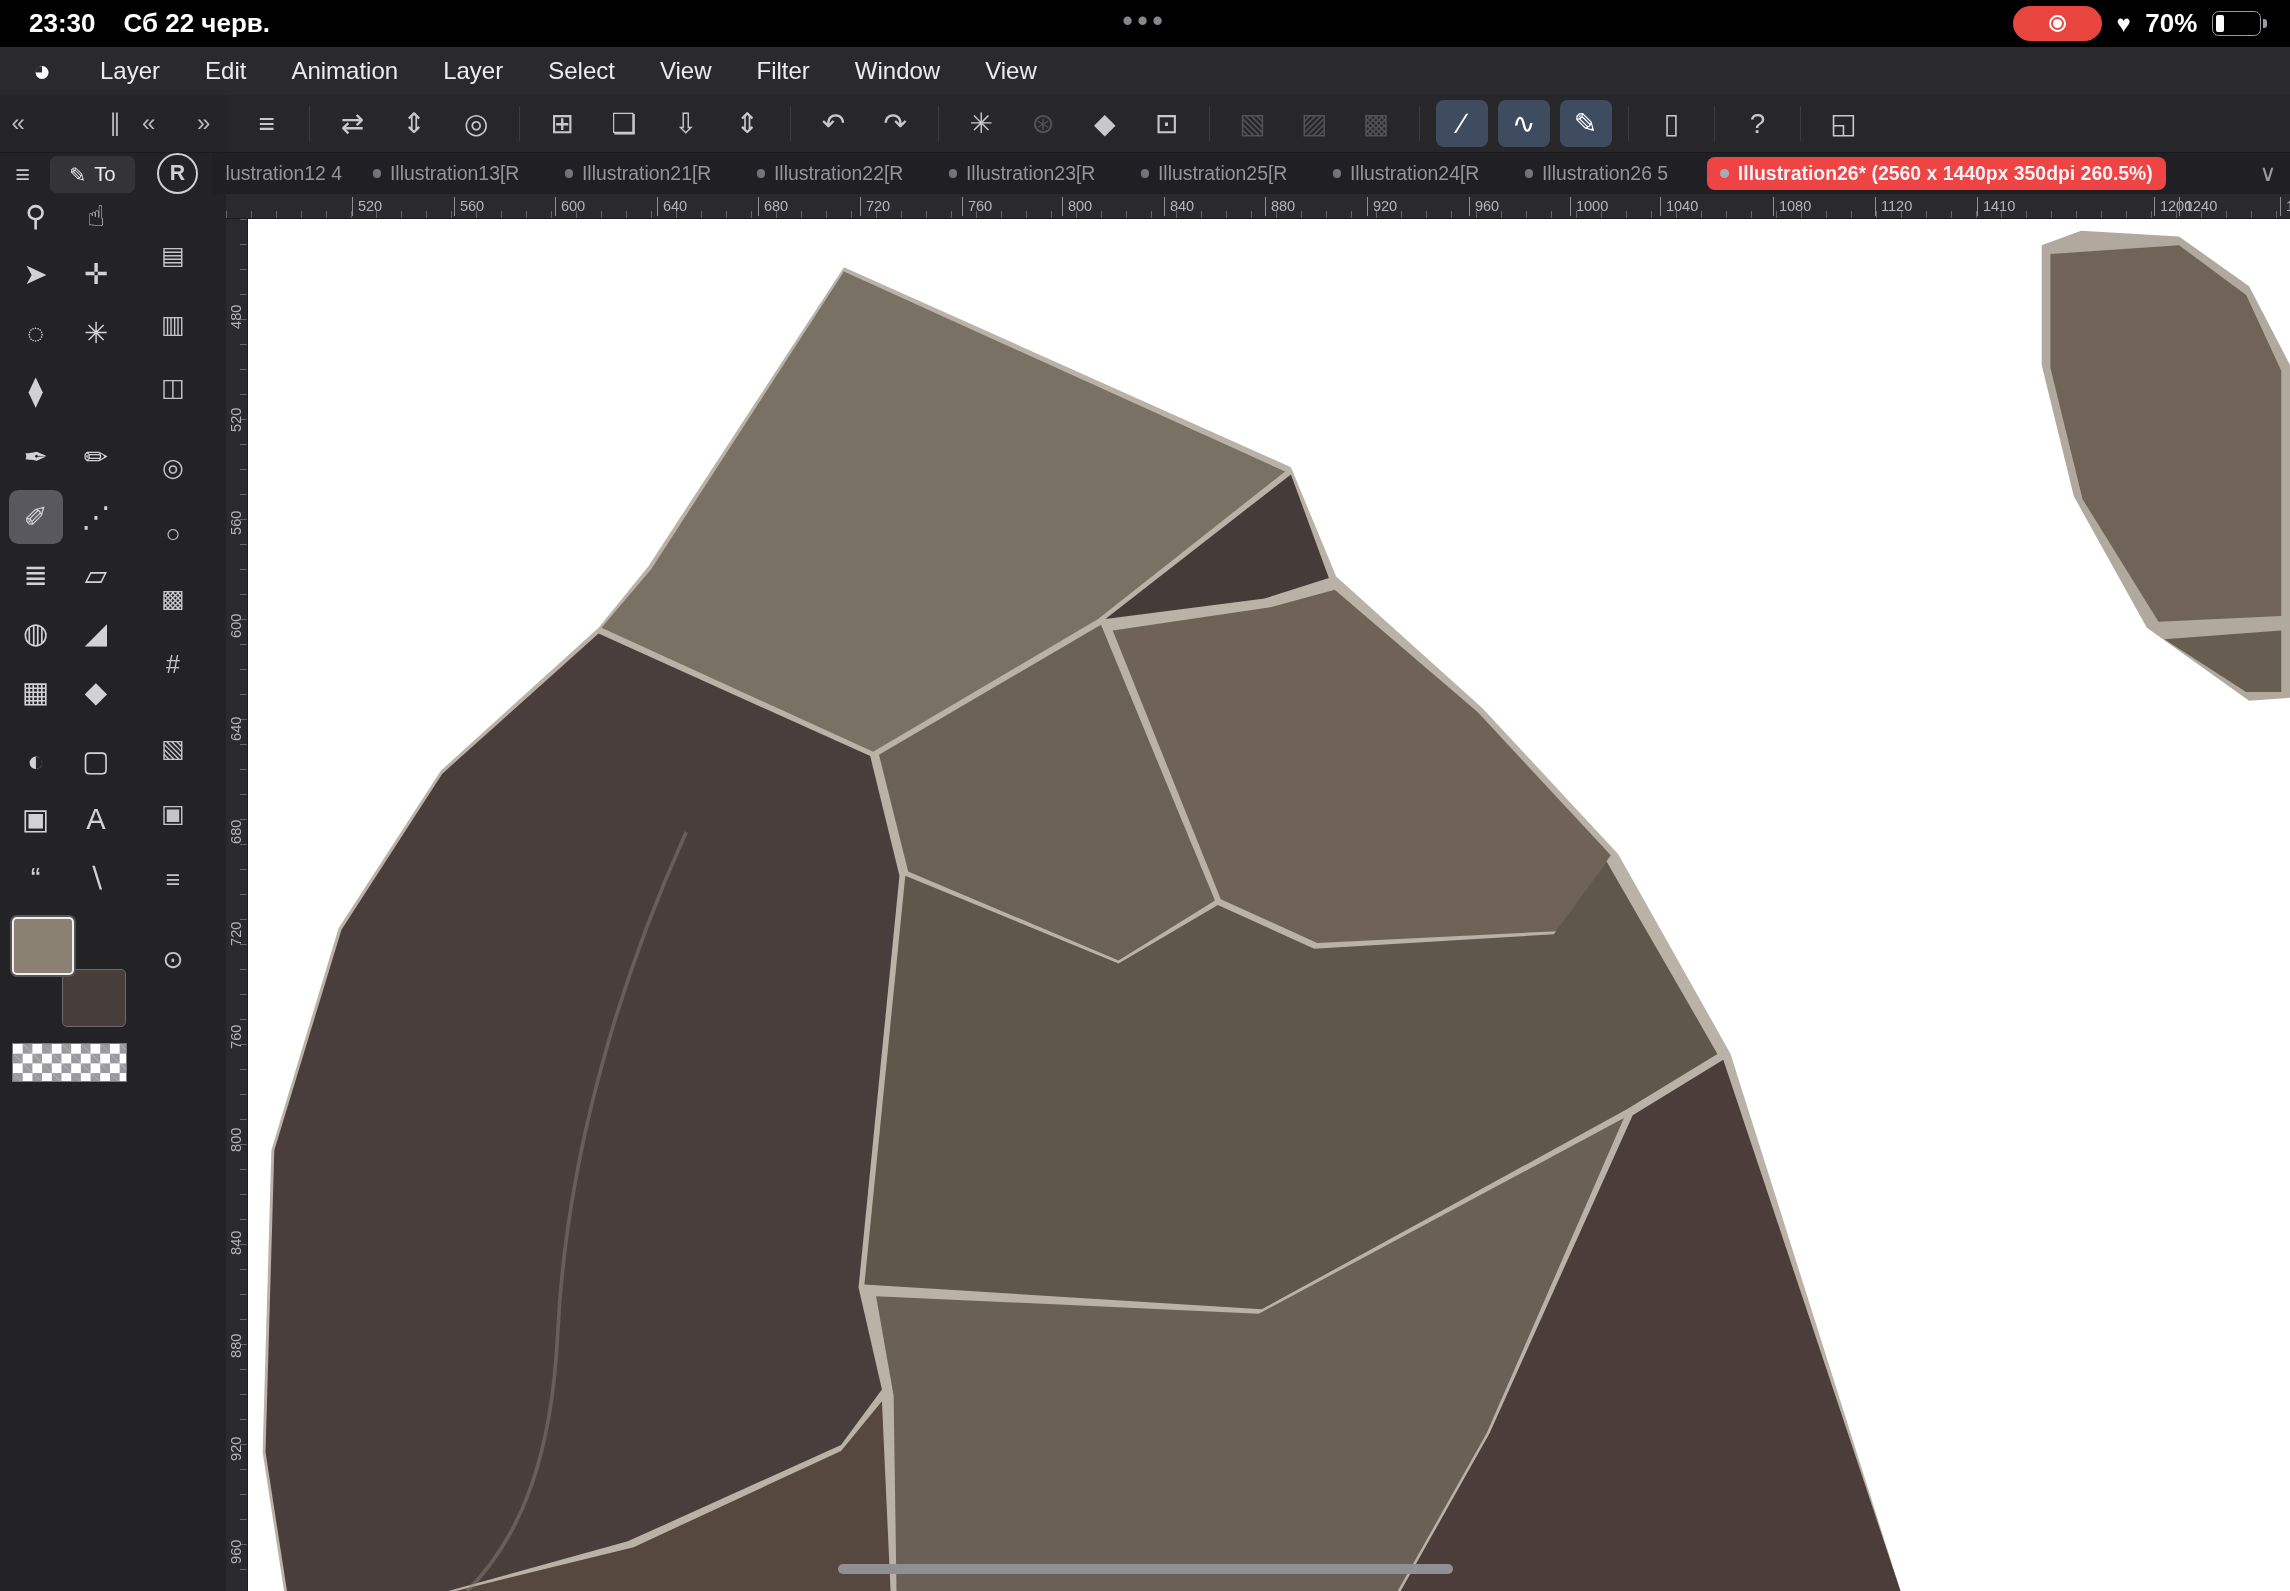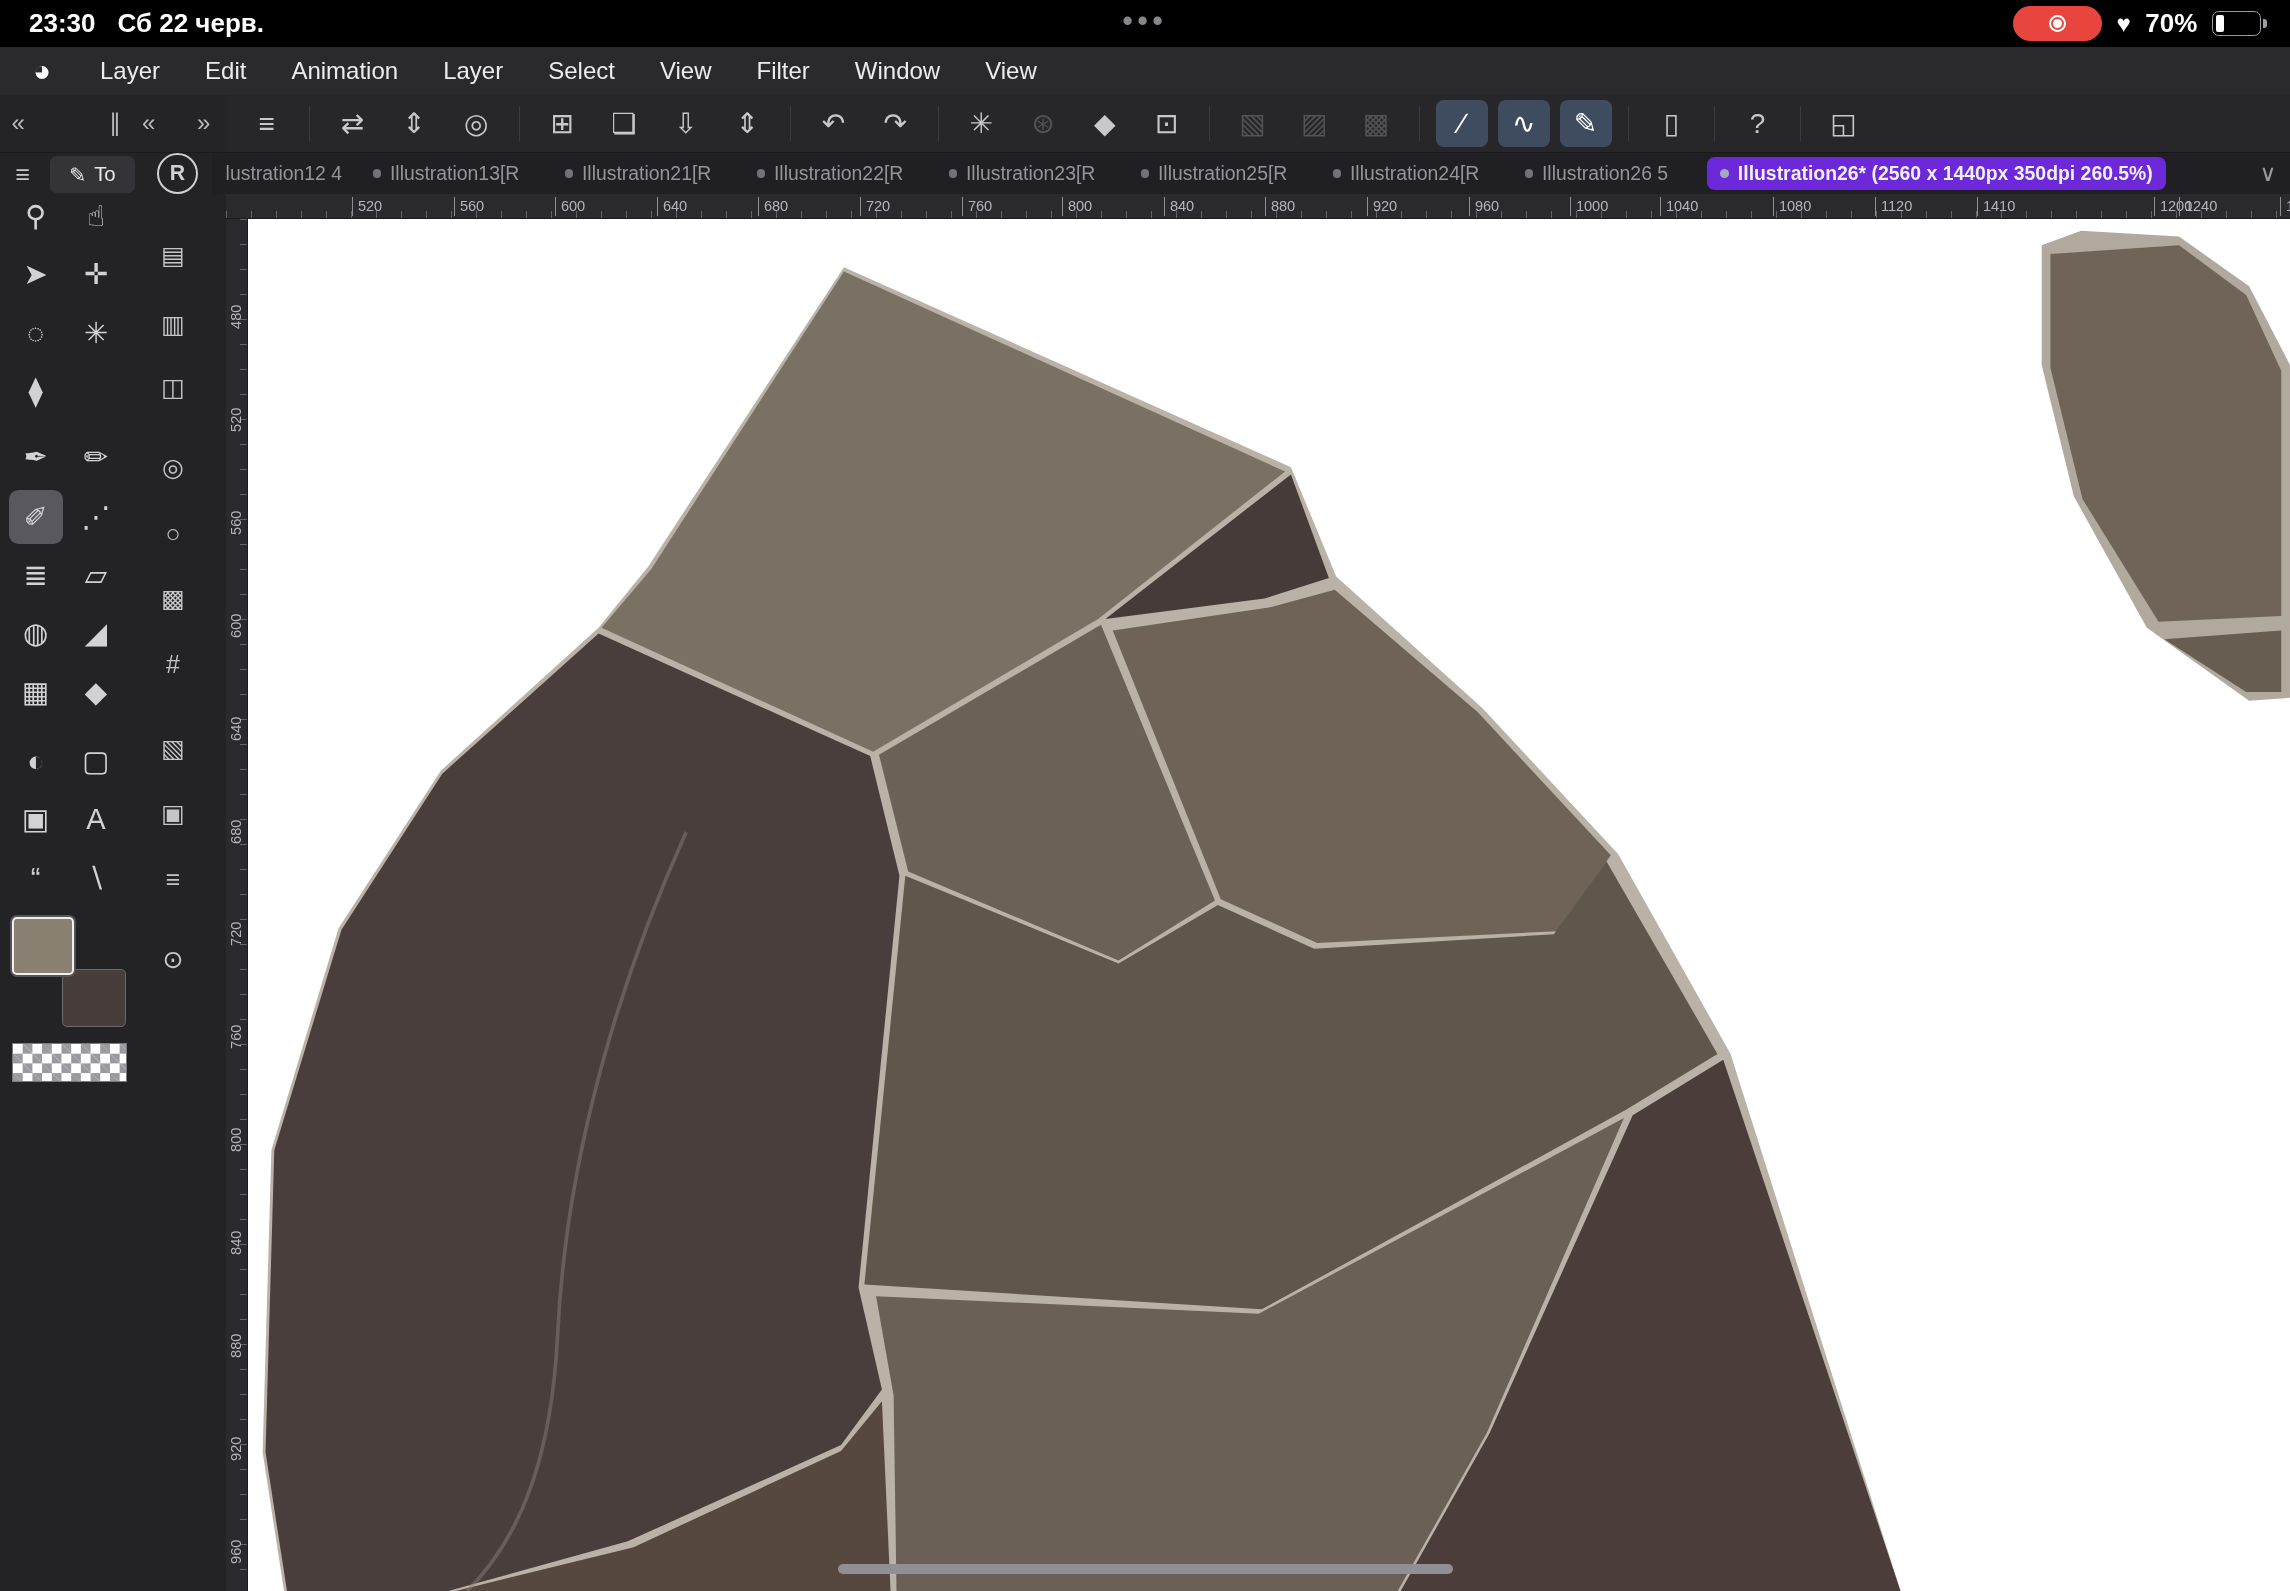--- a/index.html
+++ b/index.html
@@ -4,21 +4,21 @@
 <style>
   *{box-sizing:border-box;margin:0;padding:0}
   html,body{width:2290px;height:1591px;background:#000}
   #app{position:relative;width:2290px;height:1591px;background:#232326;overflow:hidden;
        font-family:"Liberation Sans","DejaVu Sans",sans-serif;-webkit-user-select:none;user-select:none}
 
   
   .statusbar{position:absolute;top:0;left:0;right:0;height:47px;background:#000;color:#fff;
              display:flex;align-items:center;justify-content:space-between;padding:0 29px;
              font-size:26px;font-weight:bold}
-  .sb-left{display:flex;align-items:center;gap:22px}
+  .sb-left{display:flex;align-items:center;gap:28px}
   .sb-center{position:absolute;left:50%;top:0;transform:translateX(-50%);color:#86868b;
              font-size:29px;letter-spacing:4.9px;line-height:43px}
   .sb-right{display:flex;align-items:center;gap:14.6px}
   .record-pill{width:89px;height:35px;border-radius:17.5px;background:#e8453f;
                display:flex;align-items:center;justify-content:center}
   .record-icon{width:17.5px;height:17.5px;border:2.9px solid #fff;border-radius:50%;position:relative}
   .record-icon::after{content:"";position:absolute;inset:1.9px;background:#fff;border-radius:50%}
   .heart{font-size:24px;font-weight:normal}
   .battery{width:49px;height:25px;border:1.9px solid #9b9ba0;border-radius:6.8px;position:relative}
   .battery-fill{position:absolute;left:2.9px;top:2.9px;bottom:2.9px;width:7.8px;background:#fff;border-radius:1.9px}
@@ -43,21 +43,21 @@
   .tb-btn.dim{color:#525257}
   .tb-btn.hl{background:#3f4c60;color:#fff}
   .tb-sep{width:1px;height:35px;background:#3c3c40;margin:0 11.6px}
 
   
   .tabbar{position:absolute;top:153px;left:212px;right:0;height:41px;background:#202024;
           display:flex;align-items:center}
   .tab{display:flex;align-items:center;gap:8.7px;padding:0 13.6px;height:100%;color:#94949b;
        font-size:19.4px;white-space:nowrap;overflow:hidden;flex:none}
   .tab .dot{width:8.7px;height:8.7px;border-radius:50%;background:#72727a;flex:none}
-  .tab.active{background:#6d28d9;color:#eef1f6;height:33px;border-radius:7.8px;margin:0 3.9px;font-weight:bold}
+  .tab.active{background:#ef4444;color:#eef1f6;height:33px;border-radius:7.8px;margin:0 3.9px;font-weight:bold}
   .tab.active .dot{background:#a2abbc}
   .tab-chevron{margin-left:auto;margin-right:13.6px;color:#9a9aa0;font-size:23px}
 
   
   .ph-menu{position:absolute;left:15.5px;top:160px;color:#c9c9cd;font-size:25px}
   .ph-chip{position:absolute;left:50px;top:156px;width:85px;height:37px;background:#333338;border-radius:6.8px;
            display:flex;align-items:center;justify-content:center;gap:7.8px;color:#e8e8ea;font-size:20.4px}
   .ph-search{position:absolute;left:157px;top:153px;width:41px;height:41px;border:2.9px solid #cfcfd4;
              border-radius:50%;color:#cfcfd4;font-size:21.3px;font-weight:bold;
              display:flex;align-items:center;justify-content:center}

